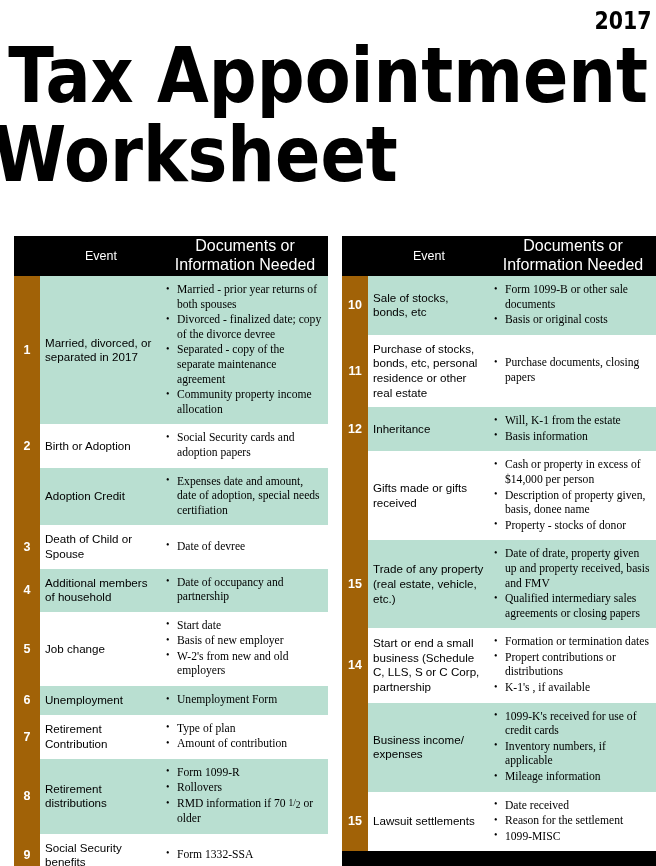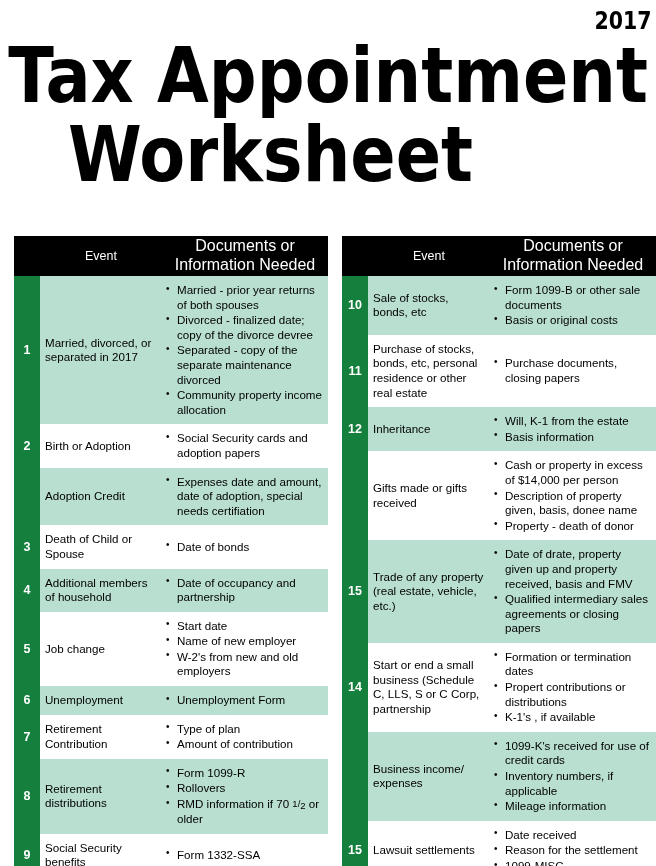--- a/index.html
+++ b/index.html
@@ -34,21 +34,21 @@
     letter-spacing: 0px;
     transform: scaleX(0.82);
     transform-origin: right center;
     line-height: 1;
   }
   #title-block {
     position: absolute;
     left: 0;
     top: 40px;
     width: 543px;
-    text-align: center;
+    text-align: left;
   }
   .title-line {
     font-family: "DejaVu Sans", sans-serif;
     font-weight: 700;
     color: #000;
     line-height: 0.92;
     white-space: nowrap;
     display: block;
   }
   #title-line-1 {
@@ -108,21 +108,21 @@
   .rows { background: #000000; }
 
   .row {
     display: flex;
     align-items: stretch;
     background: #000000;
   }
   .row-num {
     width: 26px;
     flex: 0 0 26px;
-    background: #15803d;
+    background: #a16207;
     color: #ffffff;
     font-size: 12.5px;
     font-weight: 700;
     display: flex;
     align-items: center;
     justify-content: center;
     line-height: 1;
   }
   .row-body {
     flex: 1 1 auto;
@@ -150,20 +150,21 @@
   }
   .cell-docs ul {
     margin: 0;
     padding: 0 0 0 14px;
     list-style: none;
     width: 100%;
   }
   .cell-docs li {
     position: relative;
     margin: 0 0 1px 0;
+    font-family: Liberation Serif, serif;
   }
   .cell-docs li:last-child { margin-bottom: 0; }
   .cell-docs li::before {
     content: "\2022";
     position: absolute;
     left: -11px;
     top: -0.5px;
     font-size: 10px;
   }
   .frac {
@@ -193,21 +194,21 @@
       </div>
       <div class="rows">
         <div class="row shade">
           <div class="row-num">1</div>
           <div class="row-body">
             <div class="cell-event">Married, divorced, or separated in 2017</div>
             <div class="cell-docs">
               <ul>
                 <li>Married - prior year returns of both spouses</li>
                 <li>Divorced - finalized date; copy of the divorce devree</li>
-                <li>Separated - copy of the separate maintenance divorced</li>
+                <li>Separated - copy of the separate maintenance agreement</li>
                 <li>Community property income allocation</li>
               </ul>
             </div>
           </div>
         </div>
         <div class="row">
           <div class="row-num">2</div>
           <div class="row-body">
             <div class="cell-event">Birth or Adoption</div>
             <div class="cell-docs">
@@ -227,21 +228,21 @@
               </ul>
             </div>
           </div>
         </div>
         <div class="row">
           <div class="row-num">3</div>
           <div class="row-body">
             <div class="cell-event">Death of Child or Spouse</div>
             <div class="cell-docs">
               <ul>
-                <li>Date of bonds</li>
+                <li>Date of devree</li>
               </ul>
             </div>
           </div>
         </div>
         <div class="row shade">
           <div class="row-num">4</div>
           <div class="row-body">
             <div class="cell-event">Additional members of household</div>
             <div class="cell-docs">
               <ul>
@@ -250,21 +251,21 @@
             </div>
           </div>
         </div>
         <div class="row">
           <div class="row-num">5</div>
           <div class="row-body">
             <div class="cell-event">Job change</div>
             <div class="cell-docs">
               <ul>
                 <li>Start date</li>
-                <li>Name of new employer</li>
+                <li>Basis of new employer</li>
                 <li>W-2's from new and old employers</li>
               </ul>
             </div>
           </div>
         </div>
         <div class="row shade">
           <div class="row-num">6</div>
           <div class="row-body">
             <div class="cell-event">Unemployment</div>
             <div class="cell-docs">
@@ -355,21 +356,21 @@
           </div>
         </div>
         <div class="row">
           <div class="row-num"></div>
           <div class="row-body">
             <div class="cell-event">Gifts made or gifts received</div>
             <div class="cell-docs">
               <ul>
                 <li>Cash or property in excess of $14,000 per person</li>
                 <li>Description of property given, basis, donee name</li>
-                <li>Property - death of donor</li>
+                <li>Property - stocks of donor</li>
               </ul>
             </div>
           </div>
         </div>
         <div class="row shade">
           <div class="row-num">15</div>
           <div class="row-body">
             <div class="cell-event">Trade of any property (real estate, vehicle, etc.)</div>
             <div class="cell-docs">
               <ul>

